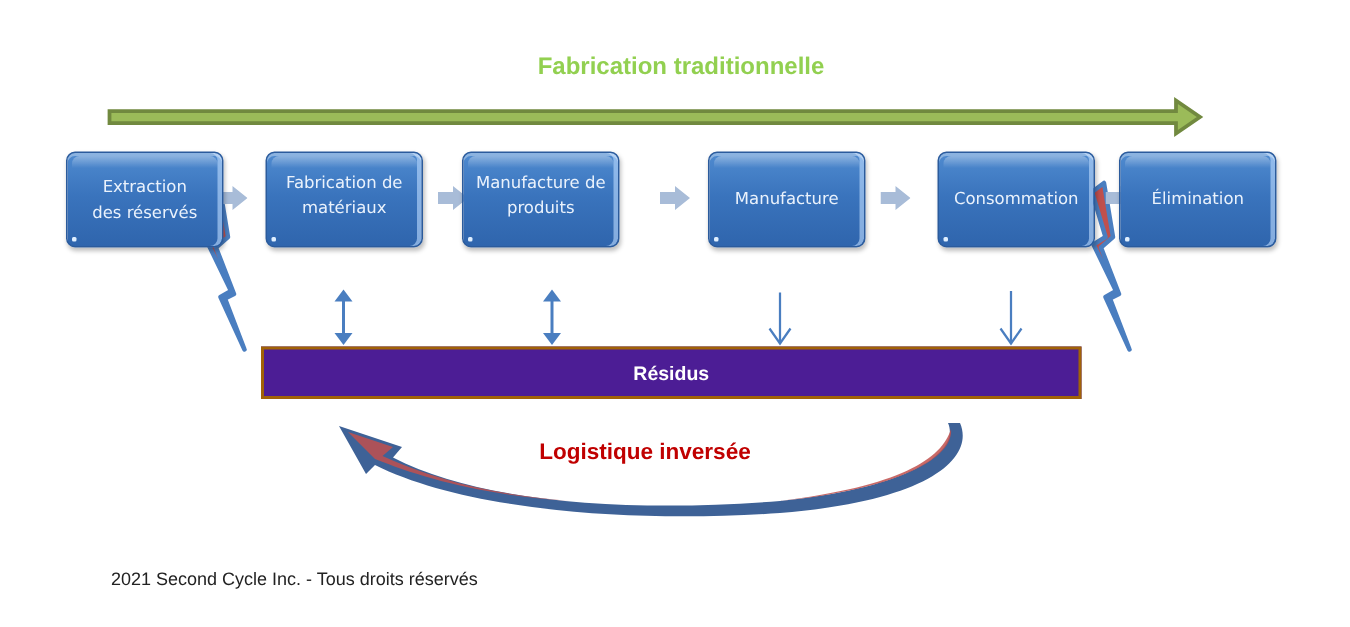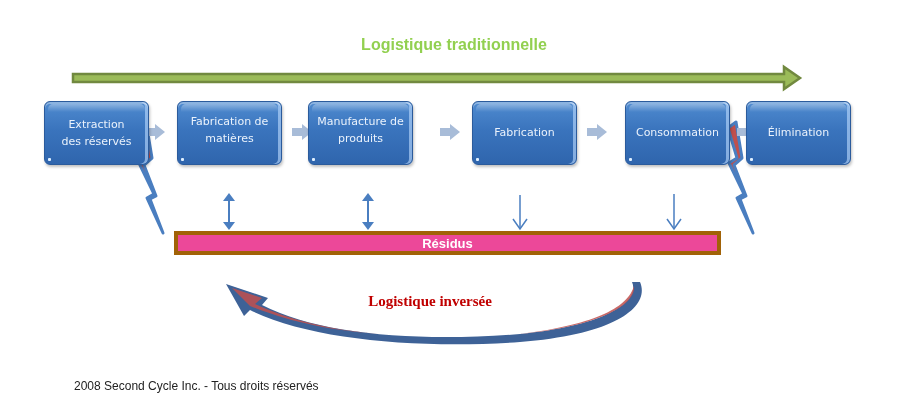--- a/index.html
+++ b/index.html
@@ -12,32 +12,32 @@
     background:linear-gradient(180deg,#4f8bd0 0%,#3a74bd 45%,#2f65ad 100%);
     border:1px solid #2b5b9c;
     box-shadow: inset 0 2px 0 rgba(255,255,255,0.35), inset -3px 0 0 rgba(190,220,255,0.6), 1px 2px 3px rgba(0,0,0,0.25);
     display:flex; align-items:center; justify-content:center; text-align:center;
     color:#eaf2fc; font-family:"DejaVu Sans", sans-serif; font-size:11px; line-height:1.55; box-sizing:border-box; padding:2px 6px;
   }
   .box::before { content:""; position:absolute; left:3px; right:3px; top:2px; height:8px; border-radius:5px 5px 0 0; background:linear-gradient(180deg,rgba(255,255,255,0.35),rgba(255,255,255,0)); }
   .box::after { content:""; position:absolute; left:3px; bottom:3px; width:3px; height:3px; background:#dfefff; border-radius:1px; }
   .chev { position:absolute; top:124px; width:20px; height:16px; }
   .residus {
-    position:absolute; left:174px; top:231px; width:547px; height:24px; box-sizing:border-box;
-    background:#ec4899; border:4px solid #a16207; display:flex; align-items:center; justify-content:center;
+    position:absolute; left:174px; top:231px; width:547px; height:35px; box-sizing:border-box;
+    background:#4c1d95; border:2px solid #a16207; display:flex; align-items:center; justify-content:center;
     color:#ffffff; font-weight:bold; font-size:13px;
   }
-  .title-bottom { left:330px; top:293px; width:200px; text-align:center; color:#c00000; font-weight:bold; font-size:15px;font-family:Liberation Serif, serif; }
+  .title-bottom { left:330px; top:293px; width:200px; text-align:center; color:#c00000; font-weight:bold; font-size:15px; }
   .footer { left:74px; top:379px; font-size:12px; color:#222; }
   svg.overlay { position:absolute; left:0; top:0; }
 </style>
 </head>
 <body>
 
-<div class="abs title-top"><span>Logistique traditionnelle</span></div>
+<div class="abs title-top"><span>Fabrication traditionnelle</span></div>
 
 <svg class="overlay" width="900" height="418">
 
   <g>
     <path d="M73,74 L784,74 L784,67 L800,78 L784,89 L784,82 L73,82 Z" fill="#9bbb59" stroke="#71893f" stroke-width="2.5" stroke-linejoin="miter"></path>
   </g>
 
   <g>
     <path d="M632,282 C640,300 610,325 520,334 C420,342 320,335 262,305 L268,298 L226,284 L244,316 L250,310 C310,340 420,349 520,342 C620,334 650,305 640,282 Z" fill="#3e6297"></path>
     <path d="M634,286 C636,305 600,326 520,334 C600,324 628,306 634,286 Z" fill="#c0504d" opacity="0.85"></path>
@@ -84,34 +84,34 @@
     <path d="M0,4 L10,4 L10,0 L20,8 L10,16 L10,12 L0,12 Z" fill="#a8bcd8"></path>
   </svg>
 <svg class="chev" style="left:737px" viewBox="0 0 20 16">
     <path d="M0,4 L10,4 L10,0 L20,8 L10,16 L10,12 L0,12 Z" fill="#a8bcd8"></path>
   </svg>
 
 <div class="box" style="left:44px">
   <div><span>Extraction</span><br><span>des réservés</span></div>
 </div>
 <div class="box" style="left:177px">
-  <div style="margin-top:-6px"><span>Fabrication de</span><br><span>matières</span></div>
+  <div style="margin-top:-6px"><span>Fabrication de</span><br><span>matériaux</span></div>
 </div>
 <div class="box" style="left:308px">
   <div style="margin-top:-6px"><span>Manufacture de</span><br><span>produits</span></div>
 </div>
 <div class="box" style="left:472px">
-  <div><span>Fabrication</span></div>
+  <div><span>Manufacture</span></div>
 </div>
 <div class="box" style="left:625px">
   <div><span>Consommation</span></div>
 </div>
 <div class="box" style="left:746px">
   <div><span>Élimination</span></div>
 </div>
 
 <div class="residus">
     <span>Résidus</span>
   </div>
 
 <div class="abs title-bottom">Logistique inversée</div>
 
-<div class="abs footer">2008 Second Cycle Inc. - Tous droits réservés</div>
+<div class="abs footer">2021 Second Cycle Inc. - Tous droits réservés</div>
 
 </body></html>

